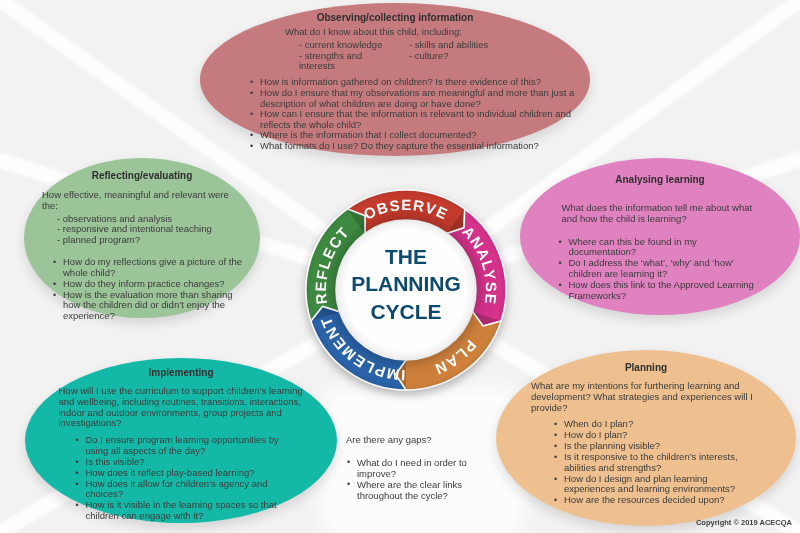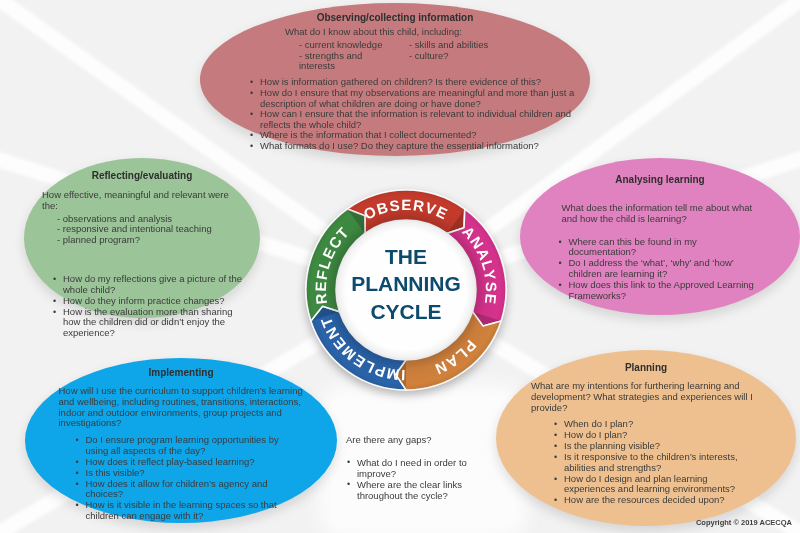--- a/index.html
+++ b/index.html
@@ -46,21 +46,21 @@
   .b-observing .content { width:360px; margin-top:4px; }
   .b-observing .intro { margin-left:70px; }
   .b-observing .cols { display:flex; margin:2px 0 5px 84px; }
   .b-observing .cols ul:first-child { width:100px; margin-right:10px; }
   .b-observing ul.blt { margin-left:34px; line-height:1.12; }
 
   .b-reflecting { left:24px; top:158px; width:236px; height:160px; background:#9bc499; }
   .b-reflecting h2 { margin-top:12px; }
   .b-reflecting .content { width:200px; margin-top:9px; }
   .b-reflecting .subs { margin-left:15px; margin-top:2px; }
-  .b-reflecting ul.blt { margin:28px 0 0 10px; }
+  .b-reflecting ul.blt { margin:11px 0 0 10px; }
 
   .b-analysing { left:520px; top:158px; width:280px; height:157px; background:#e081c0; }
   .b-analysing h2 { margin-top:16px; }
   .b-analysing .content { width:205px; margin-top:18px; }
   .b-analysing .intro { margin-left:4px; }
   .b-analysing ul.blt { margin-top:12px; }
 
   .b-implementing { left:25px; top:358px; width:312px; height:165px; background:#8bb7db; }
   .b-implementing h2 { margin-top:9px; }
   .b-implementing .content { width:245px; margin-top:8px; }
@@ -148,28 +148,28 @@
     <div class="content">
       <p class="intro">What does the information tell me about what and how the child is learning?</p>
       <ul class="blt">
           <li>Where can this be found in my documentation?</li>
           <li>Do I address the ‘what’, ‘why’ and ‘how’ children are learning it?</li>
           <li>How does this link to the Approved Learning Frameworks?</li>
         </ul>
     </div>
   </div>
 
-  <div class="bubble b-implementing" style="background: #0ea5e9;">
+  <div class="bubble b-implementing" style="background: #14b8a6;">
     <h2>Implementing</h2>
     <div class="content">
       <p class="intro">How will I use the curriculum to support children’s learning and wellbeing, including routines, transitions, interactions, indoor and outdoor environments, group projects and investigations?</p>
       <ul class="blt">
           <li>Do I ensure program learning opportunities by using all aspects of the day?</li>
+          <li>Is this visible?</li>
           <li>How does it reflect play-based learning?</li>
-          <li>Is this visible?</li>
           <li>How does it allow for children’s agency and choices?</li>
           <li>How is it visible in the learning spaces so that children can engage with it?</li>
         </ul>
     </div>
   </div>
 
   <div class="bubble b-planning" style="background: rgb(238, 192, 143);">
     <h2>Planning</h2>
     <div class="content">
       <p class="intro">What are my intentions for furthering learning and development? What strategies and experiences will I provide?</p>

